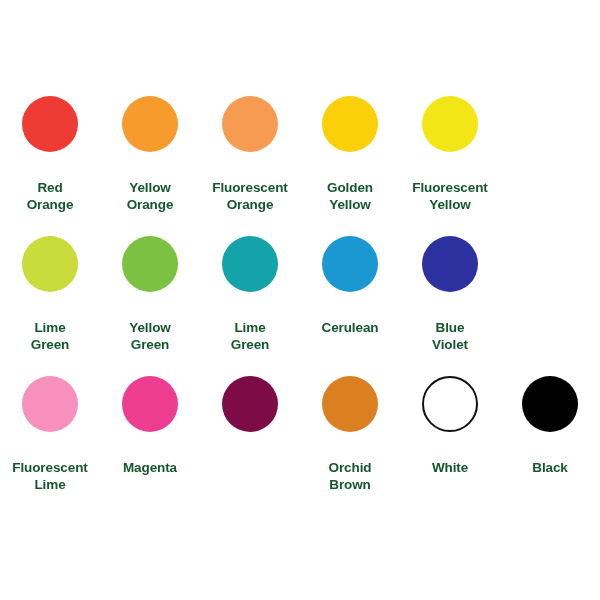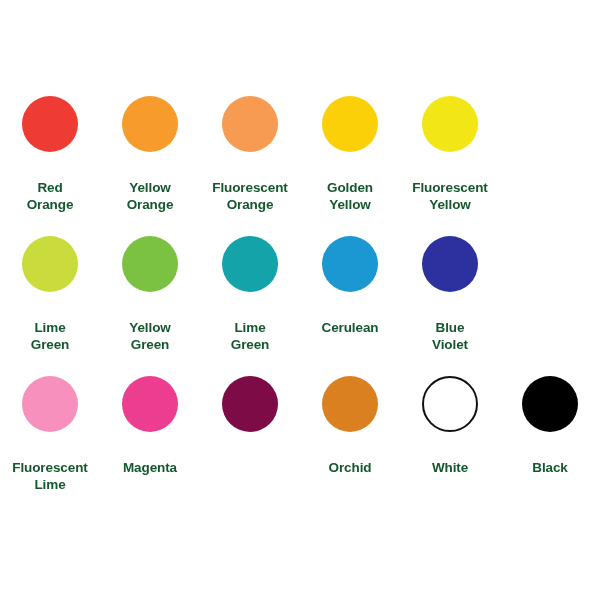--- a/index.html
+++ b/index.html
@@ -151,20 +151,21 @@
           <div>Magenta</div>
         </div>
       </div>
       <div class="swatch-cell">
         <div class="swatch-dot" style="background: rgb(125, 12, 70);"></div>
       </div>
       <div class="swatch-cell">
         <div class="swatch-dot" style="background: rgb(219, 128, 33);"></div>
         <div class="swatch-label">
           <div>Orchid</div>
+          <div>Brown</div>
         </div>
       </div>
       <div class="swatch-cell">
         <div class="swatch-dot outlined" style="background: rgb(255, 255, 255);"></div>
         <div class="swatch-label">
           <div>White</div>
         </div>
       </div>
       <div class="swatch-cell">
         <div class="swatch-dot" style="background: rgb(0, 0, 0);"></div>

